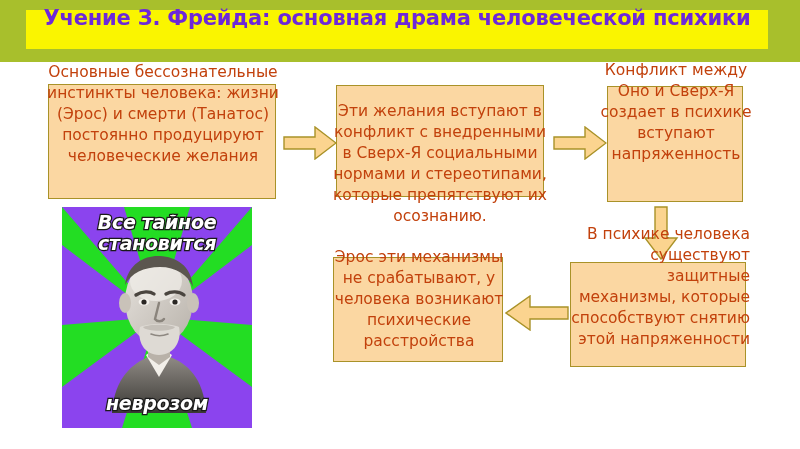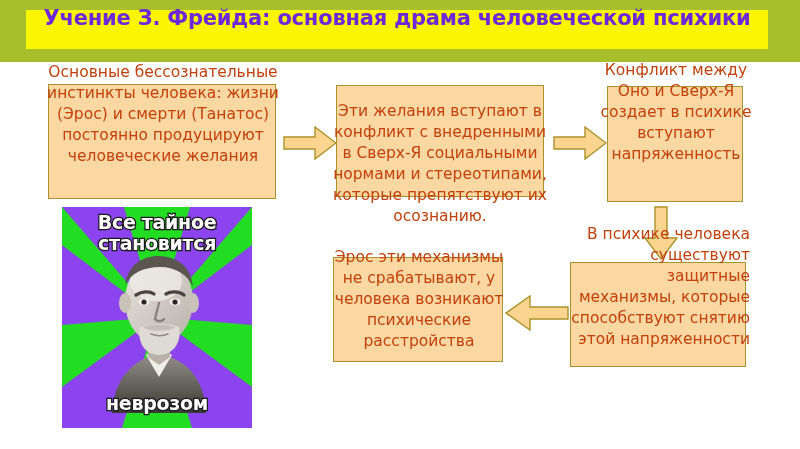--- a/index.html
+++ b/index.html
@@ -101,20 +101,21 @@
     width: 190px;
     text-align: center;
     color: #ffffff;
     font-weight: bold;
     font-size: 19px;
     line-height: 21px;
     letter-spacing: -0.3px;
     -webkit-text-stroke: 2.5px #1a1a1a;
     paint-order: stroke fill;
     z-index: 3;
+    font-style: italic;
   }
   #freud-cap-top { top: 5px; }
   #freud-cap-bottom { top: 186px; }
   #freud-portrait { position: absolute; left: 40px; top: 36px; width: 112px; height: 170px; z-index: 2; }
 </style>
 </head>
 <body>
 
 <div id="title-banner">
   <div id="title-inner"></div>

